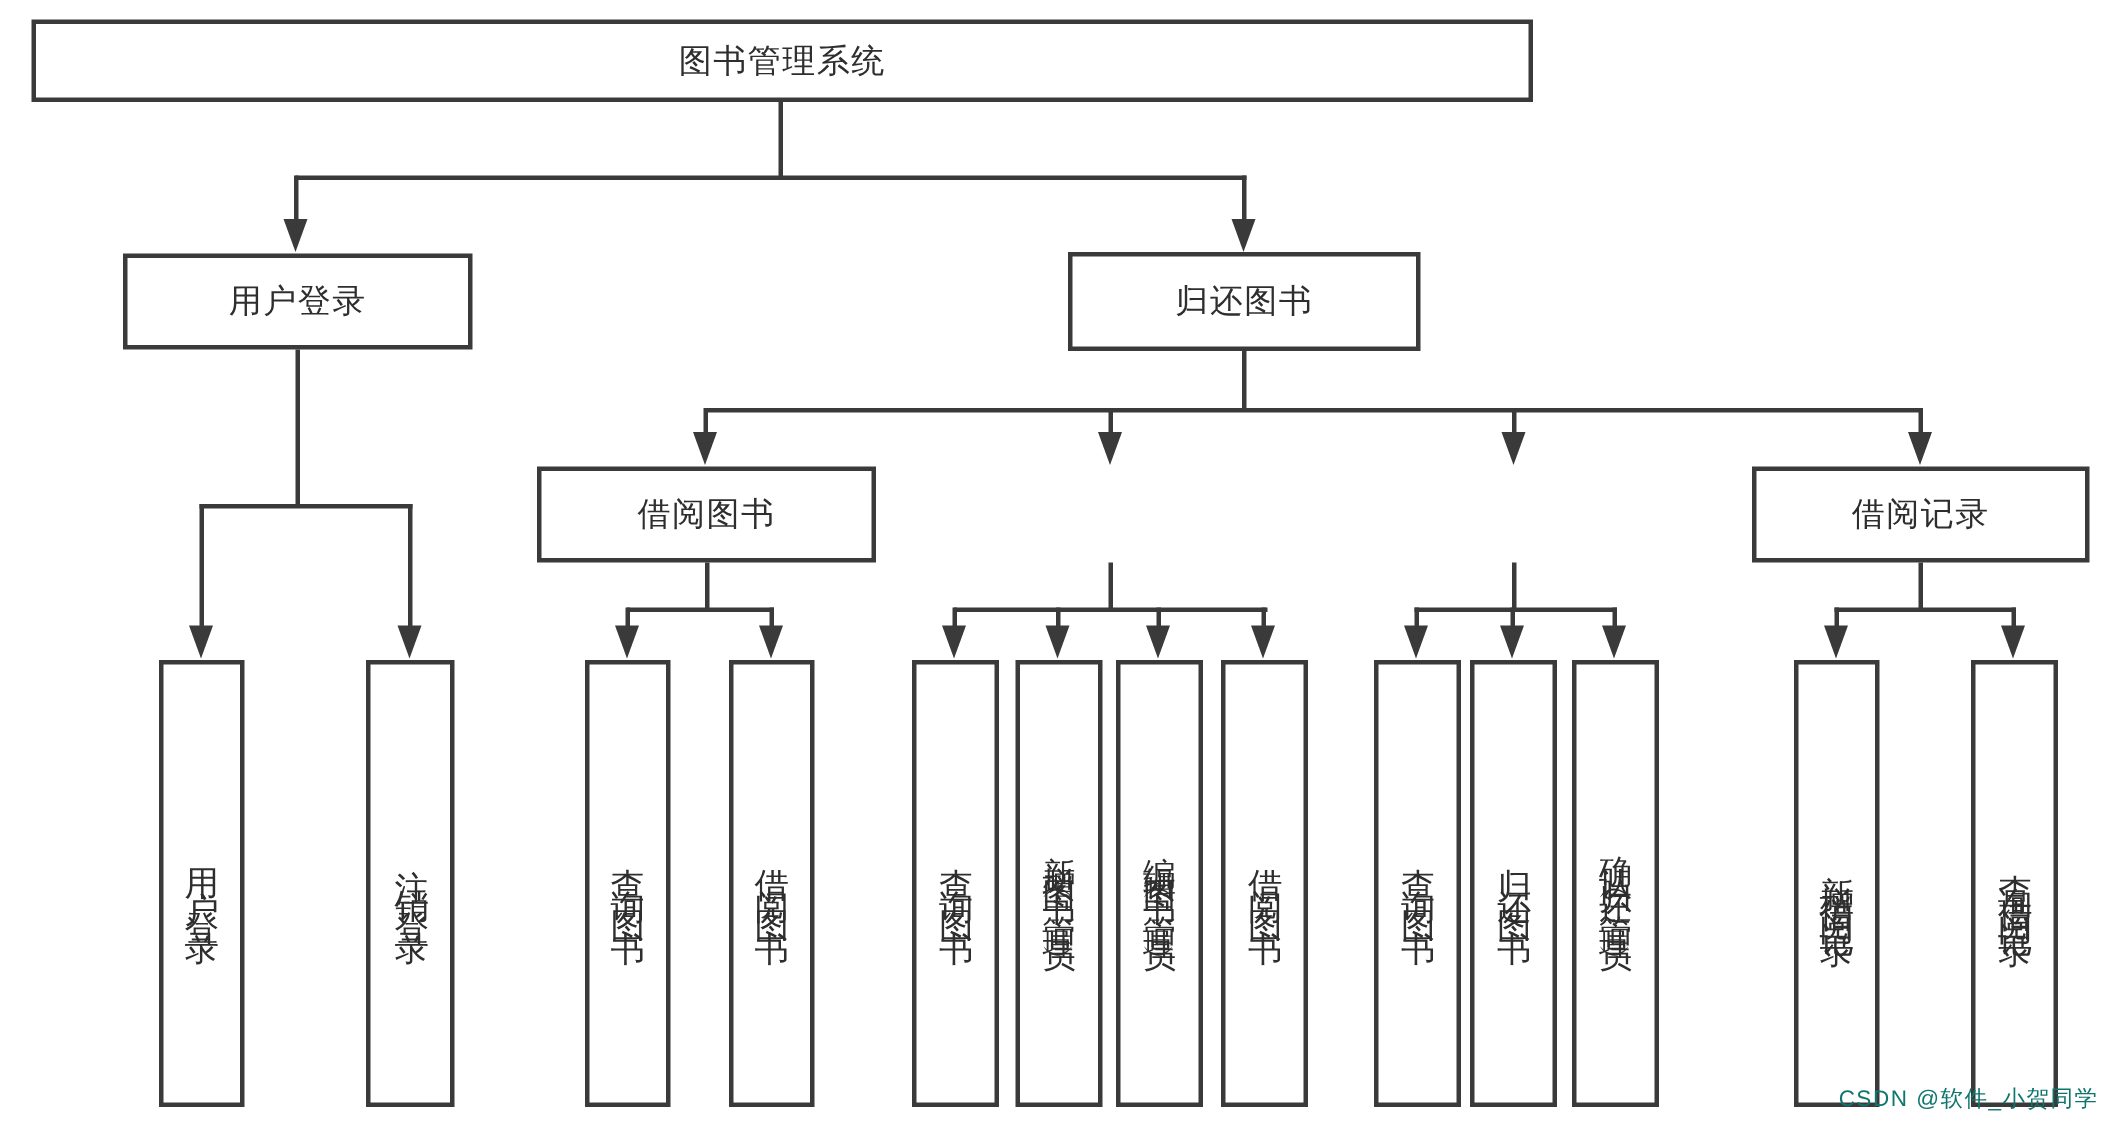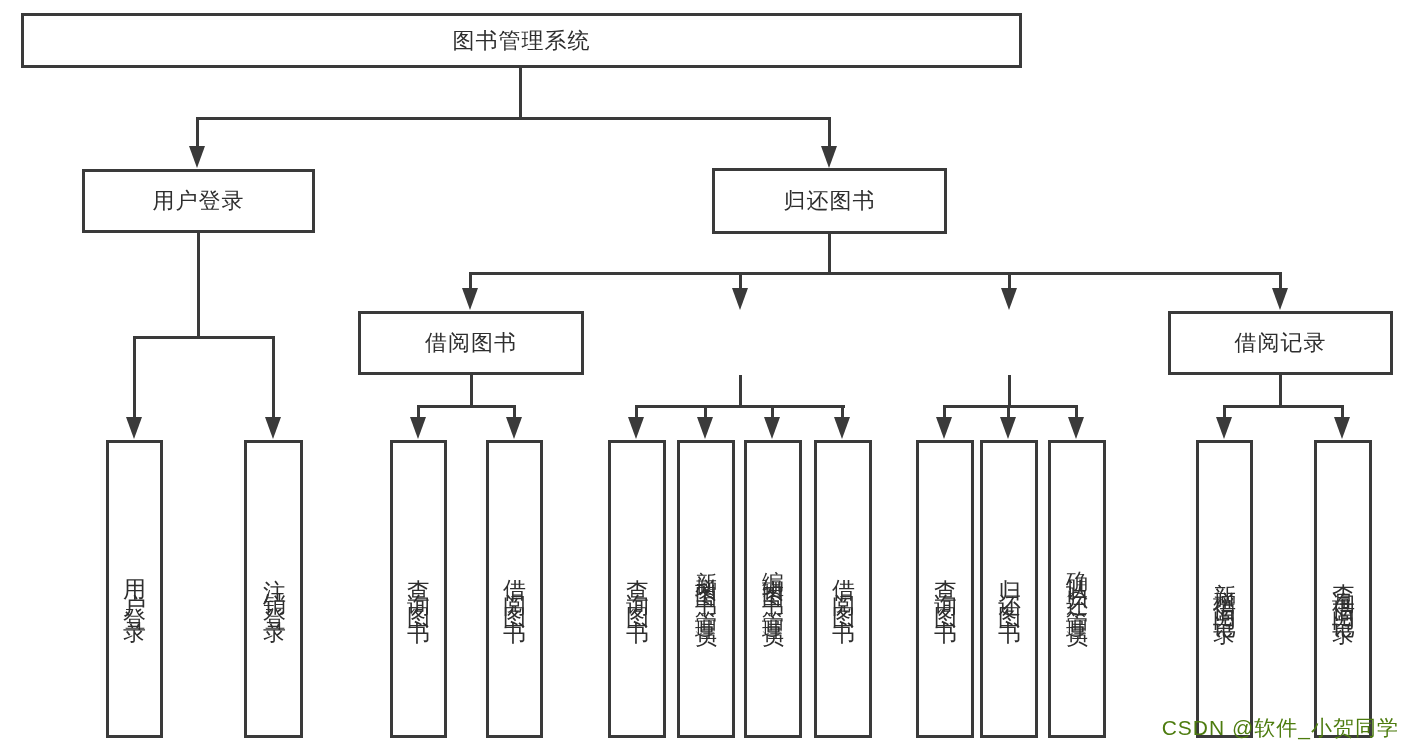--- a/index.html
+++ b/index.html
@@ -24,22 +24,22 @@
   .ls9 { letter-spacing:8px; font-size:22px; }
   .hl, .vl { position:absolute; background:#3a3a3a; }
   .hl { height:3px; }
   .vl { width:3px; }
   .arr {
     position:absolute; width:0; height:0;
     border-left:8px solid transparent; border-right:8px solid transparent;
     border-top:22px solid #3a3a3a;
   }
   .watermark {
-    position:absolute; right:6px; bottom:5px; font-size:21px;
-    color:#4d7c0f; letter-spacing:1px; z-index:10;
+    position:absolute; right:6px; bottom:5px; font-size:15px;
+    color:#0f766e; letter-spacing:1px; z-index:10;
   }
 </style>
 </head>
 <body>
 
 <div class="canvas">
 
   <div class="box hbox" style="left:21px;top:13px;width:1001px;height:55px">图书管理系统</div>
 
   <div class="vl" style="left:519px;top:68px;height:50px"></div>

